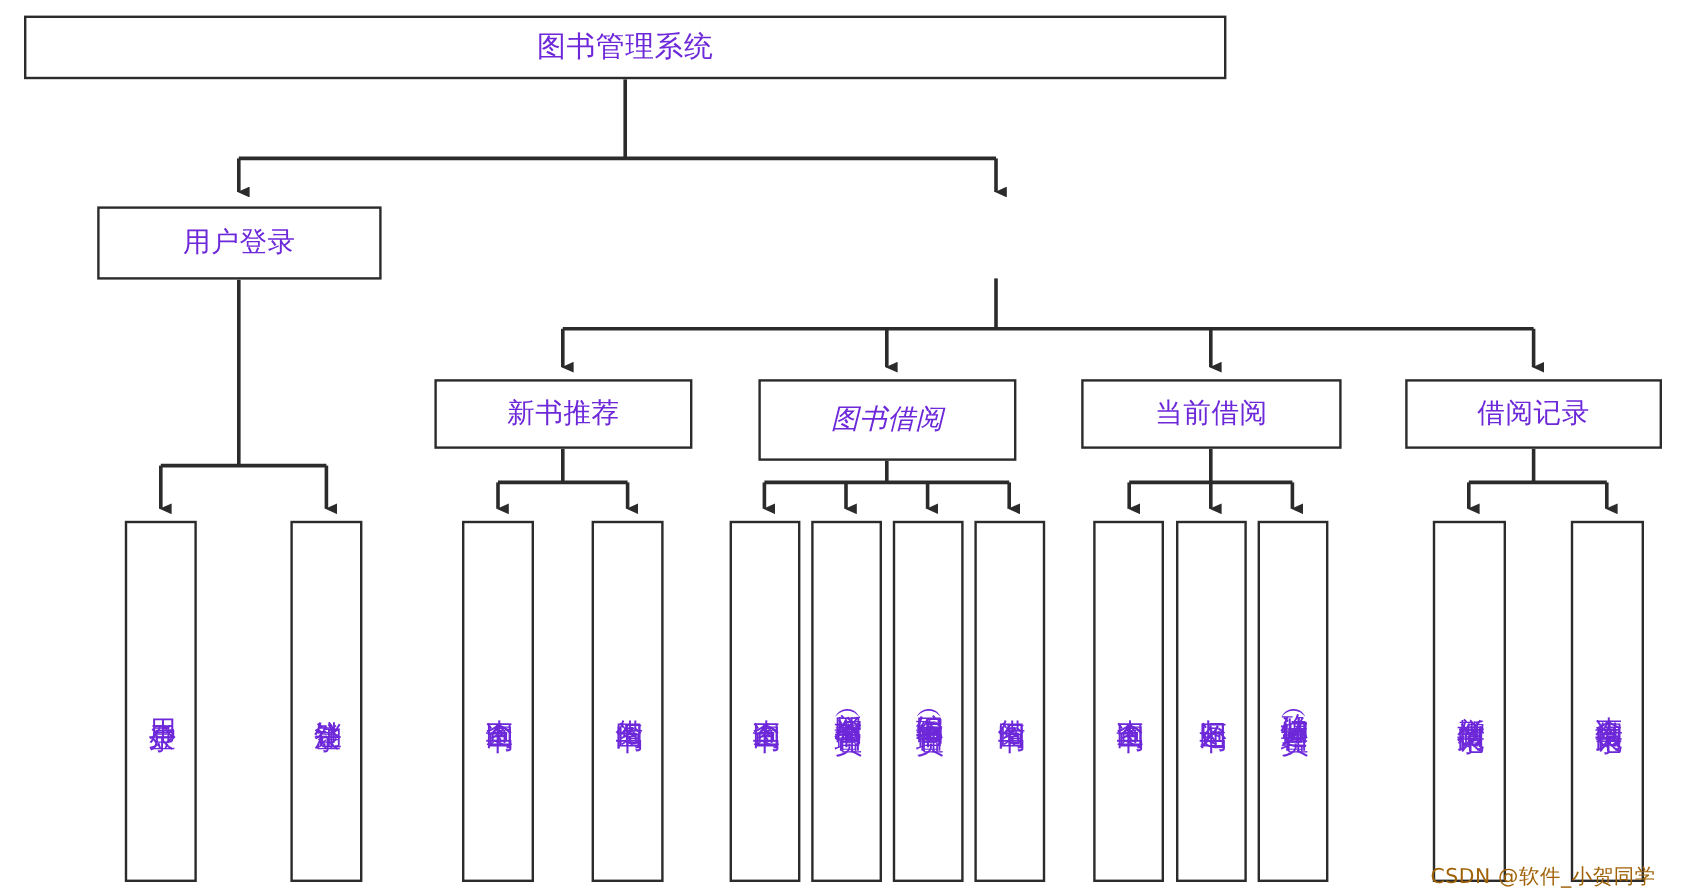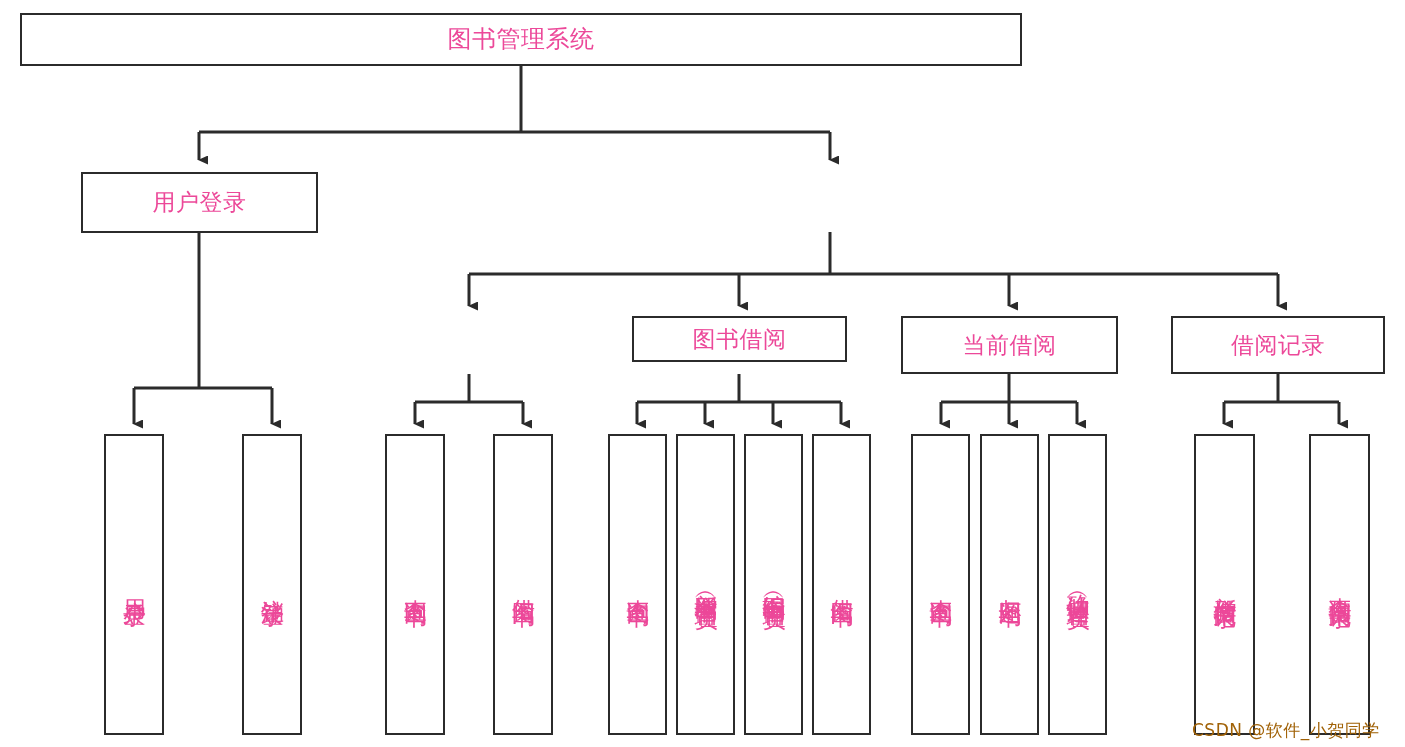--- a/index.html
+++ b/index.html
@@ -26,21 +26,21 @@
     pointer-events: none;
   }
   .node {
     position: absolute;
     box-sizing: border-box;
     border: 2.5px solid #2b2b2b;
     background: #ffffff;
     display: flex;
     align-items: center;
     justify-content: center;
-    color: #ec4899;
+    color: #6d28d9;
   }
   .node .lbl {
     display: block;
     text-align: center;
     line-height: 1.15;
     letter-spacing: 0.5px;
   }
   
   .node.h .lbl {
     font-size: 23px;
@@ -125,21 +125,24 @@
   </svg>
 
   <div class="node h root" style="left:20px; top:13px; width:1002px; height:53px;">
     <span class="lbl">图书管理系统</span>
   </div>
 
   <div class="node h" style="left:81px; top:172px; width:237px; height:61px;">
     <span class="lbl">用户登录</span>
   </div>
 
-  <div class="node h" style="left:632px; top:316px; width:215px; height:46px;">
+  <div class="node h" style="left:362px; top:316px; width:215px; height:58px;">
+    <span class="lbl">新书推荐</span>
+  </div>
+  <div class="node h" style="left:632px; top:316px; width:215px; height:68px;font-style:italic;">
     <span class="lbl">图书借阅</span>
   </div>
   <div class="node h" style="left:1171px; top:316px; width:214px; height:58px;">
     <span class="lbl">借阅记录</span>
   </div>
   <div class="node h" style="left:901px; top:316px; width:217px; height:58px;">
     <span class="lbl">当前借阅</span>
   </div>
 
   <div class="node v" style="left:104px; top:434px; width:60px; height:301px;">

